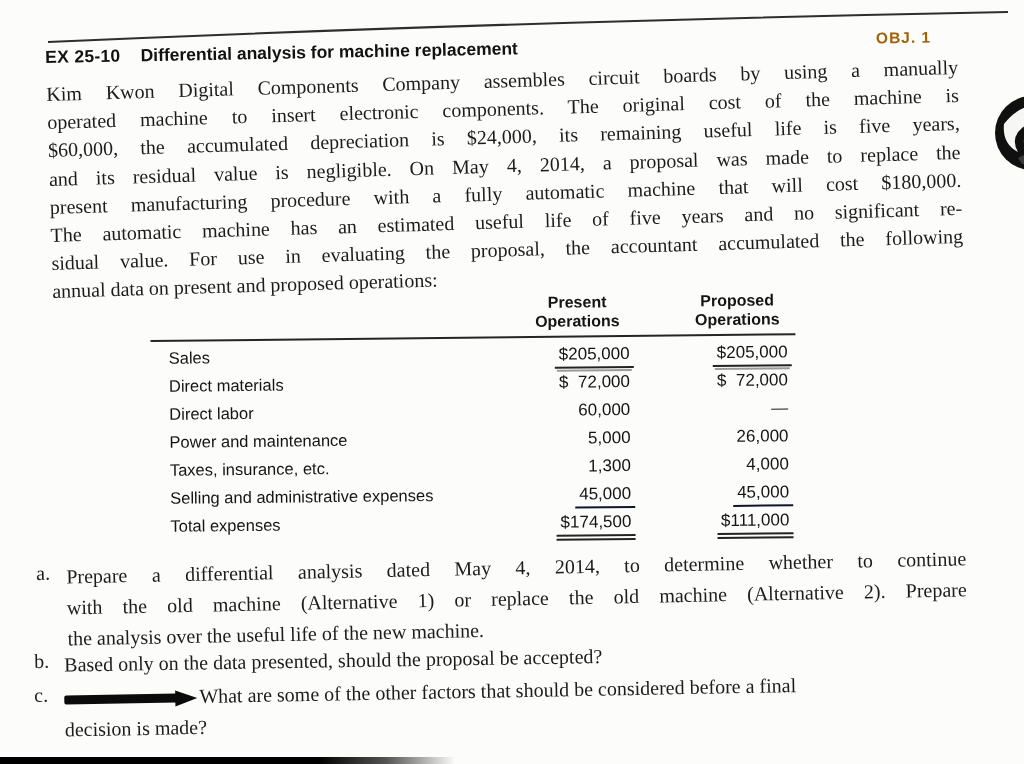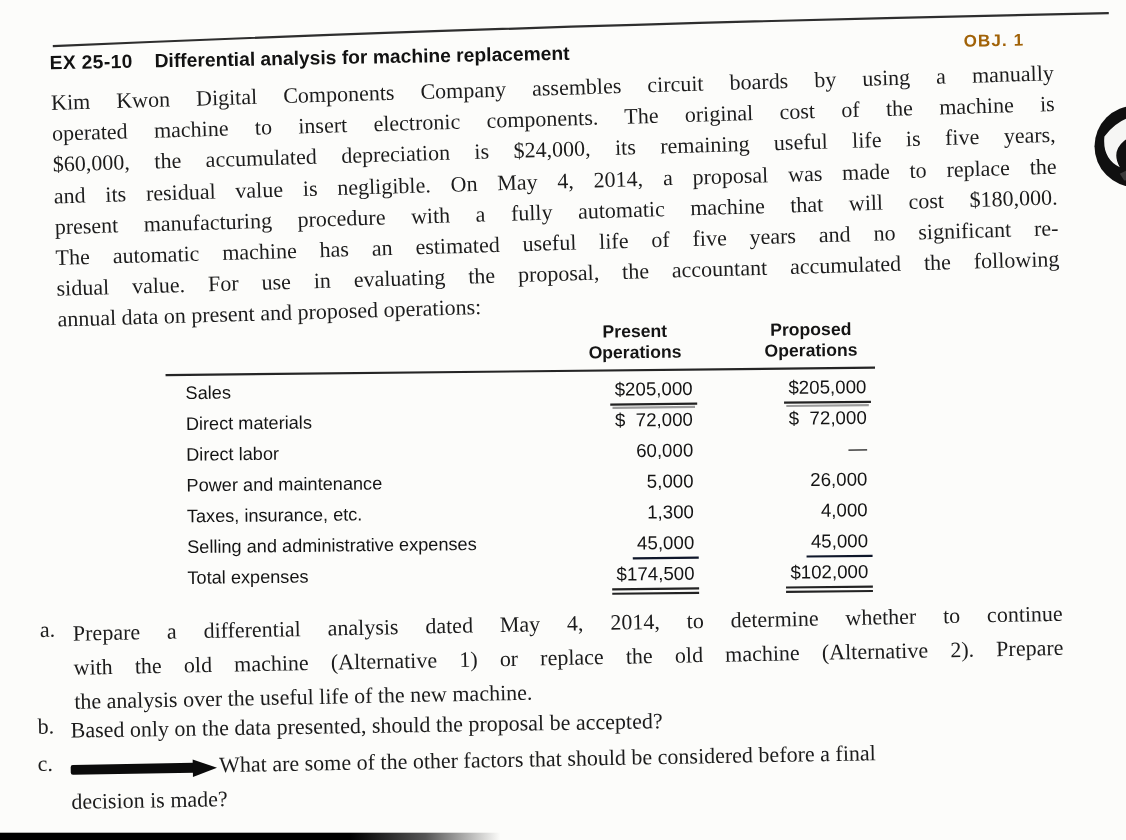--- a/index.html
+++ b/index.html
@@ -185,21 +185,21 @@
       <div class="tcell amt"><span class="num">4,000</span></div>
     </div>
     <div class="trow u-single">
       <div class="tcell label">Selling and administrative expenses</div>
       <div class="tcell amt"><span class="num">45,000</span></div>
       <div class="tcell amt"><span class="num">45,000</span></div>
     </div>
     <div class="trow u-double">
       <div class="tcell label">Total expenses</div>
       <div class="tcell amt"><span class="num">$174,500</span></div>
-      <div class="tcell amt"><span class="num">$102,000</span></div>
+      <div class="tcell amt"><span class="num">$111,000</span></div>
     </div>
   </div>
 
   <div class="q q-a">
     <span class="letter">a.</span>
     <div class="qbody">
       <div class="qline just">Prepare a differential analysis dated May 4, 2014, to determine whether to continue</div>
       <div class="qline just">with the old machine (Alternative 1) or replace the old machine (Alternative 2). Prepare</div>
       <div class="qline">the analysis over the useful life of the new machine.</div>
     </div>

